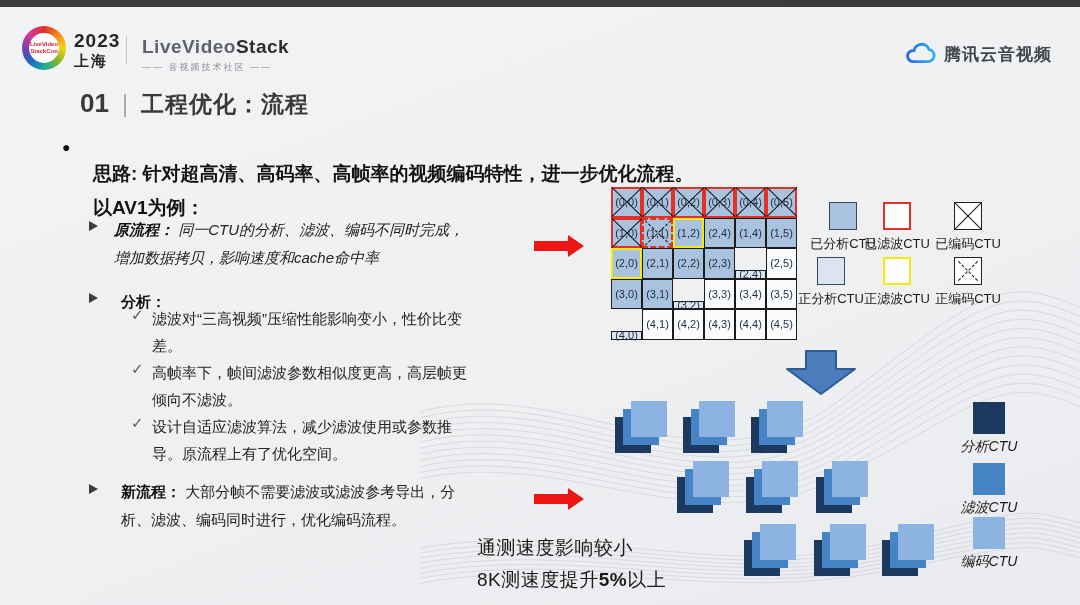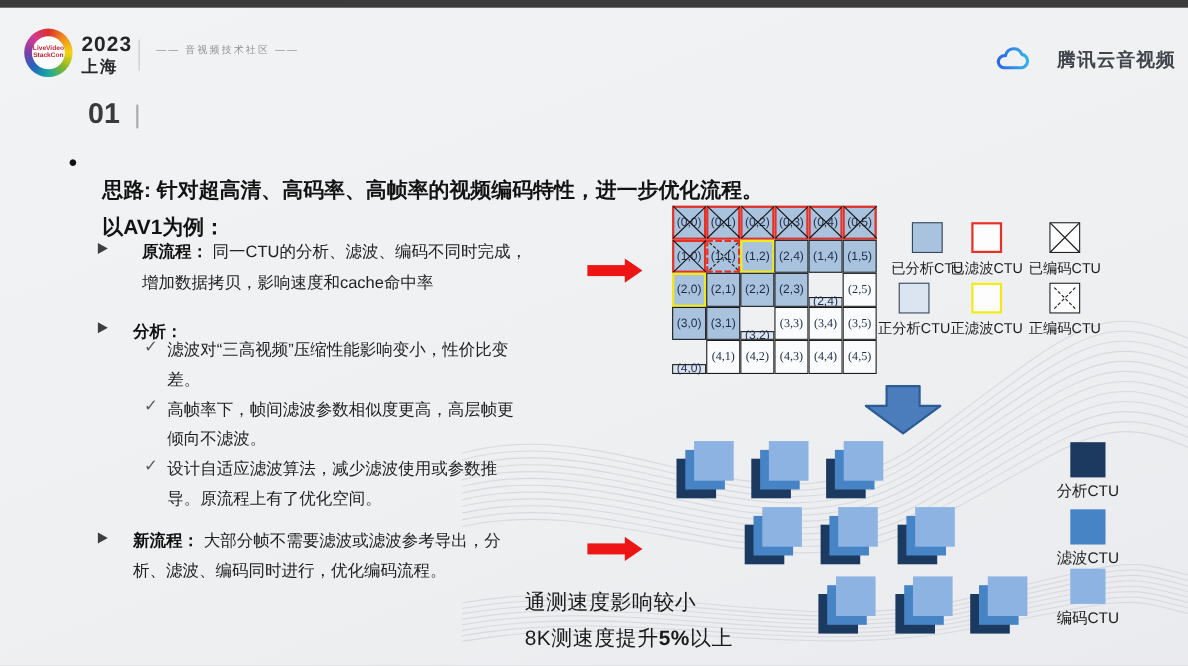--- a/index.html
+++ b/index.html
@@ -18,59 +18,59 @@
     font-size:6px;font-weight:700;color:#c23;line-height:7px;}
   .conf{position:absolute;left:74px;top:31px;line-height:20px;color:#262626;}
   .conf .yr{font-size:19px;font-weight:800;letter-spacing:1px;}
   .conf .city{font-size:15px;font-weight:700;letter-spacing:2px;}
   .vdiv{position:absolute;left:126px;top:36px;width:1px;height:28px;background:#c3c5c8;}
   .lvs{position:absolute;left:142px;top:36px;}
   .lvs .l1{font-size:19px;letter-spacing:.5px;}
   .lvs .l1 .n{color:#5f6368;font-weight:600;}
   .lvs .l1 .b{color:#2e2e2e;font-weight:800;}
   .lvs .l2{margin-top:3px;font-size:9px;color:#8f9296;letter-spacing:2px;}
-  .tlogo{position:absolute;left:903px;top:42px;display:flex;align-items:center;gap:24px;}
+  .tlogo{position:absolute;left:903px;top:42px;display:flex;align-items:center;gap:7px;}
   .tlogo .txt{font-size:17px;font-weight:600;color:#41454c;letter-spacing:1px;}
 
   
   .title{position:absolute;left:80px;top:88px;display:flex;align-items:baseline;color:#3a3a3a;}
   .title .num{font-size:26px;font-weight:800;}
   .title .sep{font-size:23px;font-weight:300;color:#a4a8ad;margin:0 13px;}
   .title .txt{font-size:23px;font-weight:700;letter-spacing:1px;}
 
   
   .bullet{position:absolute;left:62px;top:139px;font-size:14px;color:#111;}
   .main-point{position:absolute;left:93px;top:133px;width:800px;font-size:19px;font-weight:700;
     color:#131313;line-height:34px;white-space:pre-line;margin-top:24px;}
   .tri{position:absolute;width:0;height:0;border-left:9px solid #3e3e3e;
     border-top:5.5px solid transparent;border-bottom:5.5px solid transparent;}
   #tri-old{left:89px;top:221px;} #tri-ana{left:89px;top:293px;} #tri-new{left:89px;top:484px;}
   .block{position:absolute;font-size:15px;color:#222;line-height:27.5px;}
   .block .bl{font-weight:700;color:#101010;}
-  #old-flow{left:129px;top:216px;width:356px;}
+  #old-flow{left:114px;top:216px;width:356px;font-style:italic;}
   #analysis{left:121px;top:288px;width:220px;}
   #new-flow{left:121px;top:478px;width:336px;}
   .chk{position:absolute;font-size:15px;color:#5a5a5a;}
   #chk1{left:131px;top:306px;} #chk2{left:131px;top:360px;} #chk3{left:131px;top:414px;}
   .chk-item{position:absolute;left:152px;width:322px;font-size:15px;line-height:27px;color:#222;}
   #ci1{top:305px;} #ci2{top:359px;} #ci3{top:413px;}
 
   
   .red-arrow{position:absolute;width:50px;height:22px;}
   #ra1{left:534px;top:235px;} #ra2{left:534px;top:488px;}
   .red-arrow .shaft{position:absolute;left:0;top:6px;width:35px;height:10px;background:#ee1515;}
   .red-arrow .head{position:absolute;right:0;top:0;width:0;height:0;
     border-left:16px solid #ee1515;border-top:11px solid transparent;border-bottom:11px solid transparent;}
 
   
   .ctu-grid{position:absolute;left:611px;top:187px;display:grid;
     grid-template-columns:repeat(6,31px);grid-auto-rows:30.5px;}
   .cell{box-sizing:border-box;border:1.5px solid #1c1c1c;font-size:11px;font-weight:500;
     display:flex;align-items:center;justify-content:center;color:#1f2c44;position:relative;}
-  .f-m{background:#a9c2de;} .f-l{background:#dbe4f1;margin-top:22px;} .f-w{background:#fafbfc;font-family:Liberation Serif, serif;}
+  .f-m{background:#a9c2de;} .f-l{background:#dbe4f1;margin-top:22px;} .f-w{background:#fafbfc;}
   .b-red{border:2px solid #e53026;}
   .b-yellow{border:2.5px solid #f2ea12;}
   .b-red-dash{border:2px dashed #e53026;}
   .x-x::before,.x-x::after{content:"";position:absolute;left:50%;top:50%;width:42px;
     border-top:1.5px solid #141414;}
   .x-x::before{transform:translate(-50%,-50%) rotate(44deg);}
   .x-x::after{transform:translate(-50%,-50%) rotate(-44deg);}
   .x-dash::before,.x-dash::after{content:"";position:absolute;left:50%;top:50%;width:36px;
     border-top:1.5px dashed #141414;}
   .x-dash::before{transform:translate(-50%,-50%) rotate(44deg);}
@@ -102,21 +102,21 @@
   .stack .sq{position:absolute;width:36px;height:36px;}
   .stack .dark{left:0;top:16px;background:#1c3a60;}
   .stack .mid{left:8px;top:8px;background:#4784c6;}
   .stack .light{left:16px;top:0;background:#8cb3e2;}
 
   
   .legend2-item{position:absolute;width:68px;text-align:center;font-size:14px;color:#1b1b1b;}
   .legend2-sq{width:32px;height:32px;margin:0 auto;}
   #lg21{left:955px;top:402px;} #lg22{left:955px;top:463px;} #lg23{left:955px;top:517px;}
   #lg21 .legend2-sq{background:#1c3a60;} #lg22 .legend2-sq{background:#4784c6;} #lg23 .legend2-sq{background:#8cb3e2;}
-  .legend2-item .lbl{display:block;margin-top:4px;}
+  .legend2-item .lbl{display:block;margin-top:4px;font-style:italic;}
 
   
   .result{position:absolute;left:477px;font-size:19px;font-weight:500;color:#1a1a1a;letter-spacing:.5px;}
   #res1{top:535px;} #res2{top:567px;}
   #res2 .pct{font-weight:800;}
 
   
   #waves{position:absolute;left:420px;top:250px;z-index:0;}
   .layer{position:relative;z-index:1;}
 </style>
@@ -155,38 +155,42 @@
     <div class="ring-text">
       <div>LiveVideo</div>
       <div>StackCon</div>
     </div>
     <div class="conf">
       <div class="yr">2023</div>
       <div class="city">上海</div>
     </div>
     <div class="vdiv"></div>
     <div class="lvs">
+      <div class="l1">
+        <span class="n">LiveVideo</span><span class="b">Stack</span>
+      </div>
       <div class="l2">—— 音视频技术社区 ——</div>
     </div>
     <div class="tlogo">
       <svg width="34" height="25" viewBox="0 0 36 26">
         <defs>
           <linearGradient id="cg" x1="0" y1="0" x2="1" y2="0">
             <stop offset="0" stop-color="#2b66e8"></stop>
               <stop offset="1" stop-color="#35b1ea"></stop>
           </linearGradient>
         </defs>
         <path d="M26 20.5 H10.5 a5.8 5.8 0 1 1 1.2-11.5 A8.2 8.2 0 0 1 27.5 7.6 a6.5 6.5 0 0 1 -1.5 12.9 Z" fill="none" stroke="url(#cg)" stroke-width="3" stroke-linejoin="round"></path>
       </svg>
       <span class="txt">腾讯云音视频</span>
     </div>
 
     <div class="title">
       <span class="num">01</span>
       <span class="sep">|</span>
+      <span class="txt">工程优化：流程</span>
     </div>
 
     <span class="bullet">●</span>
     <div class="main-point">思路: 针对超高清、高码率、高帧率的视频编码特性，进一步优化流程。
 以AV1为例：</div>
 
     <span class="tri" id="tri-old"></span>
     <div class="block" id="old-flow">
       <span class="bl">原流程：</span>
       <span>同一CTU的分析、滤波、编码不同时完成，增加数据拷贝，影响速度和cache命中率</span>

